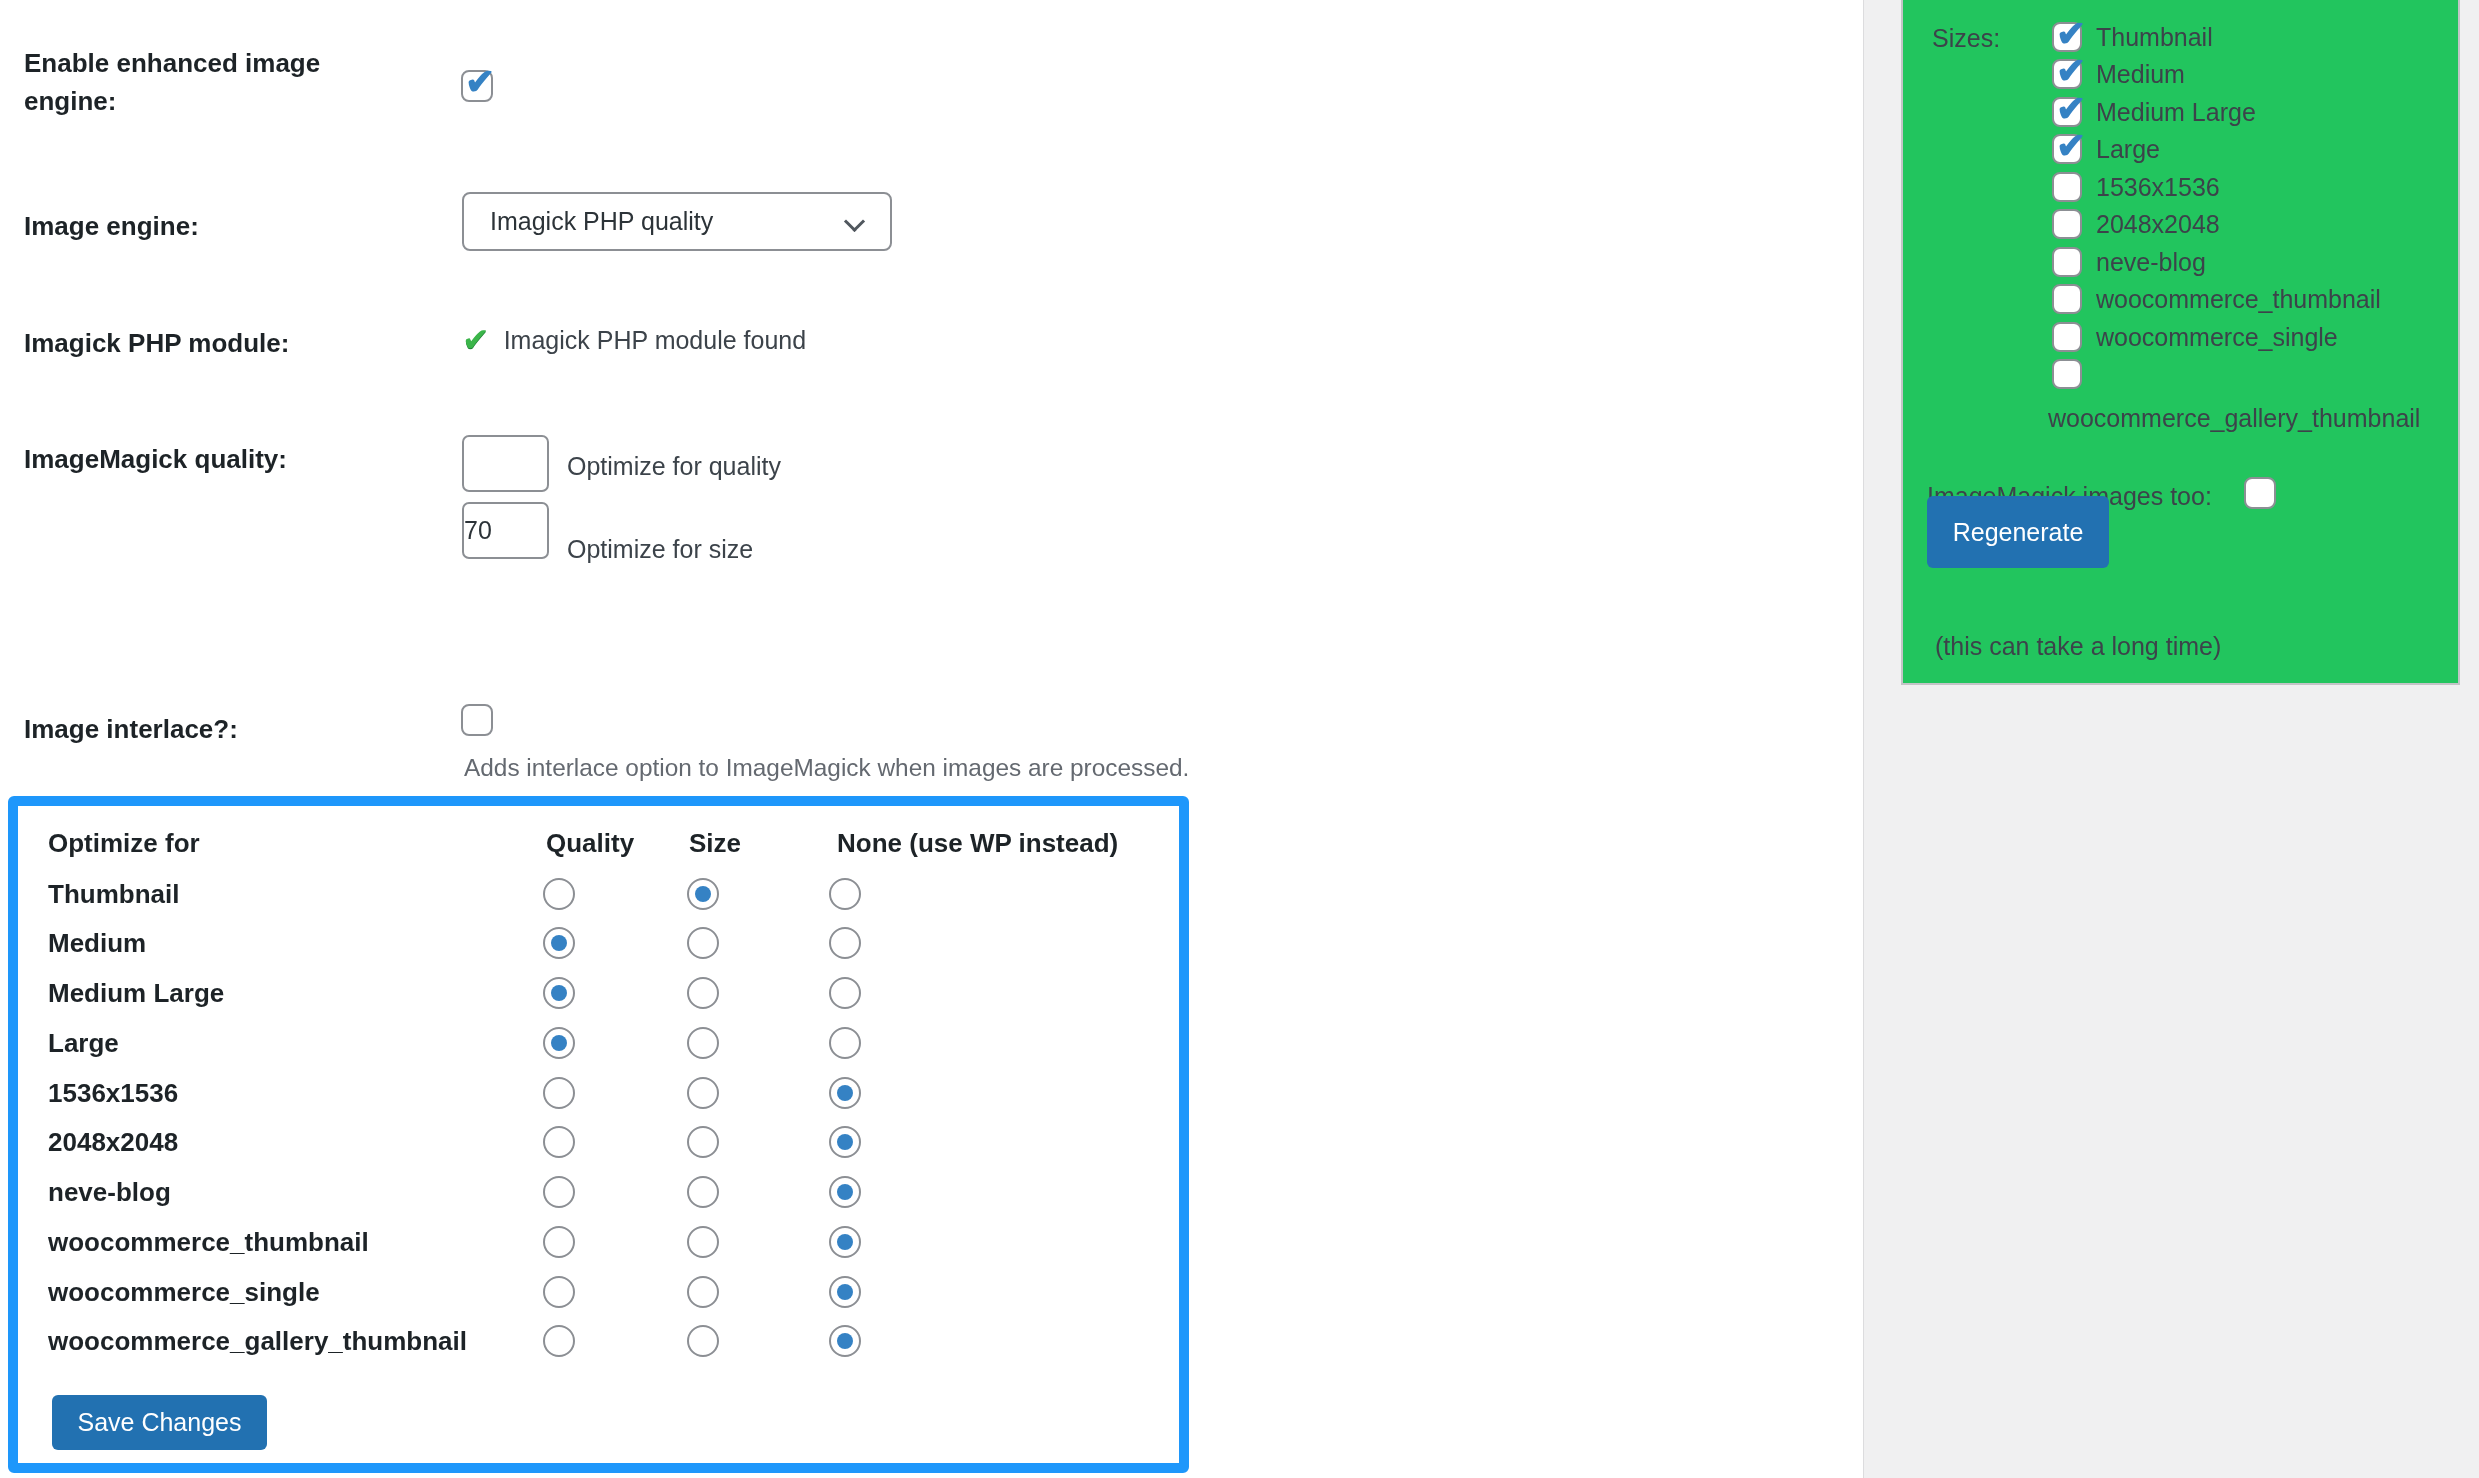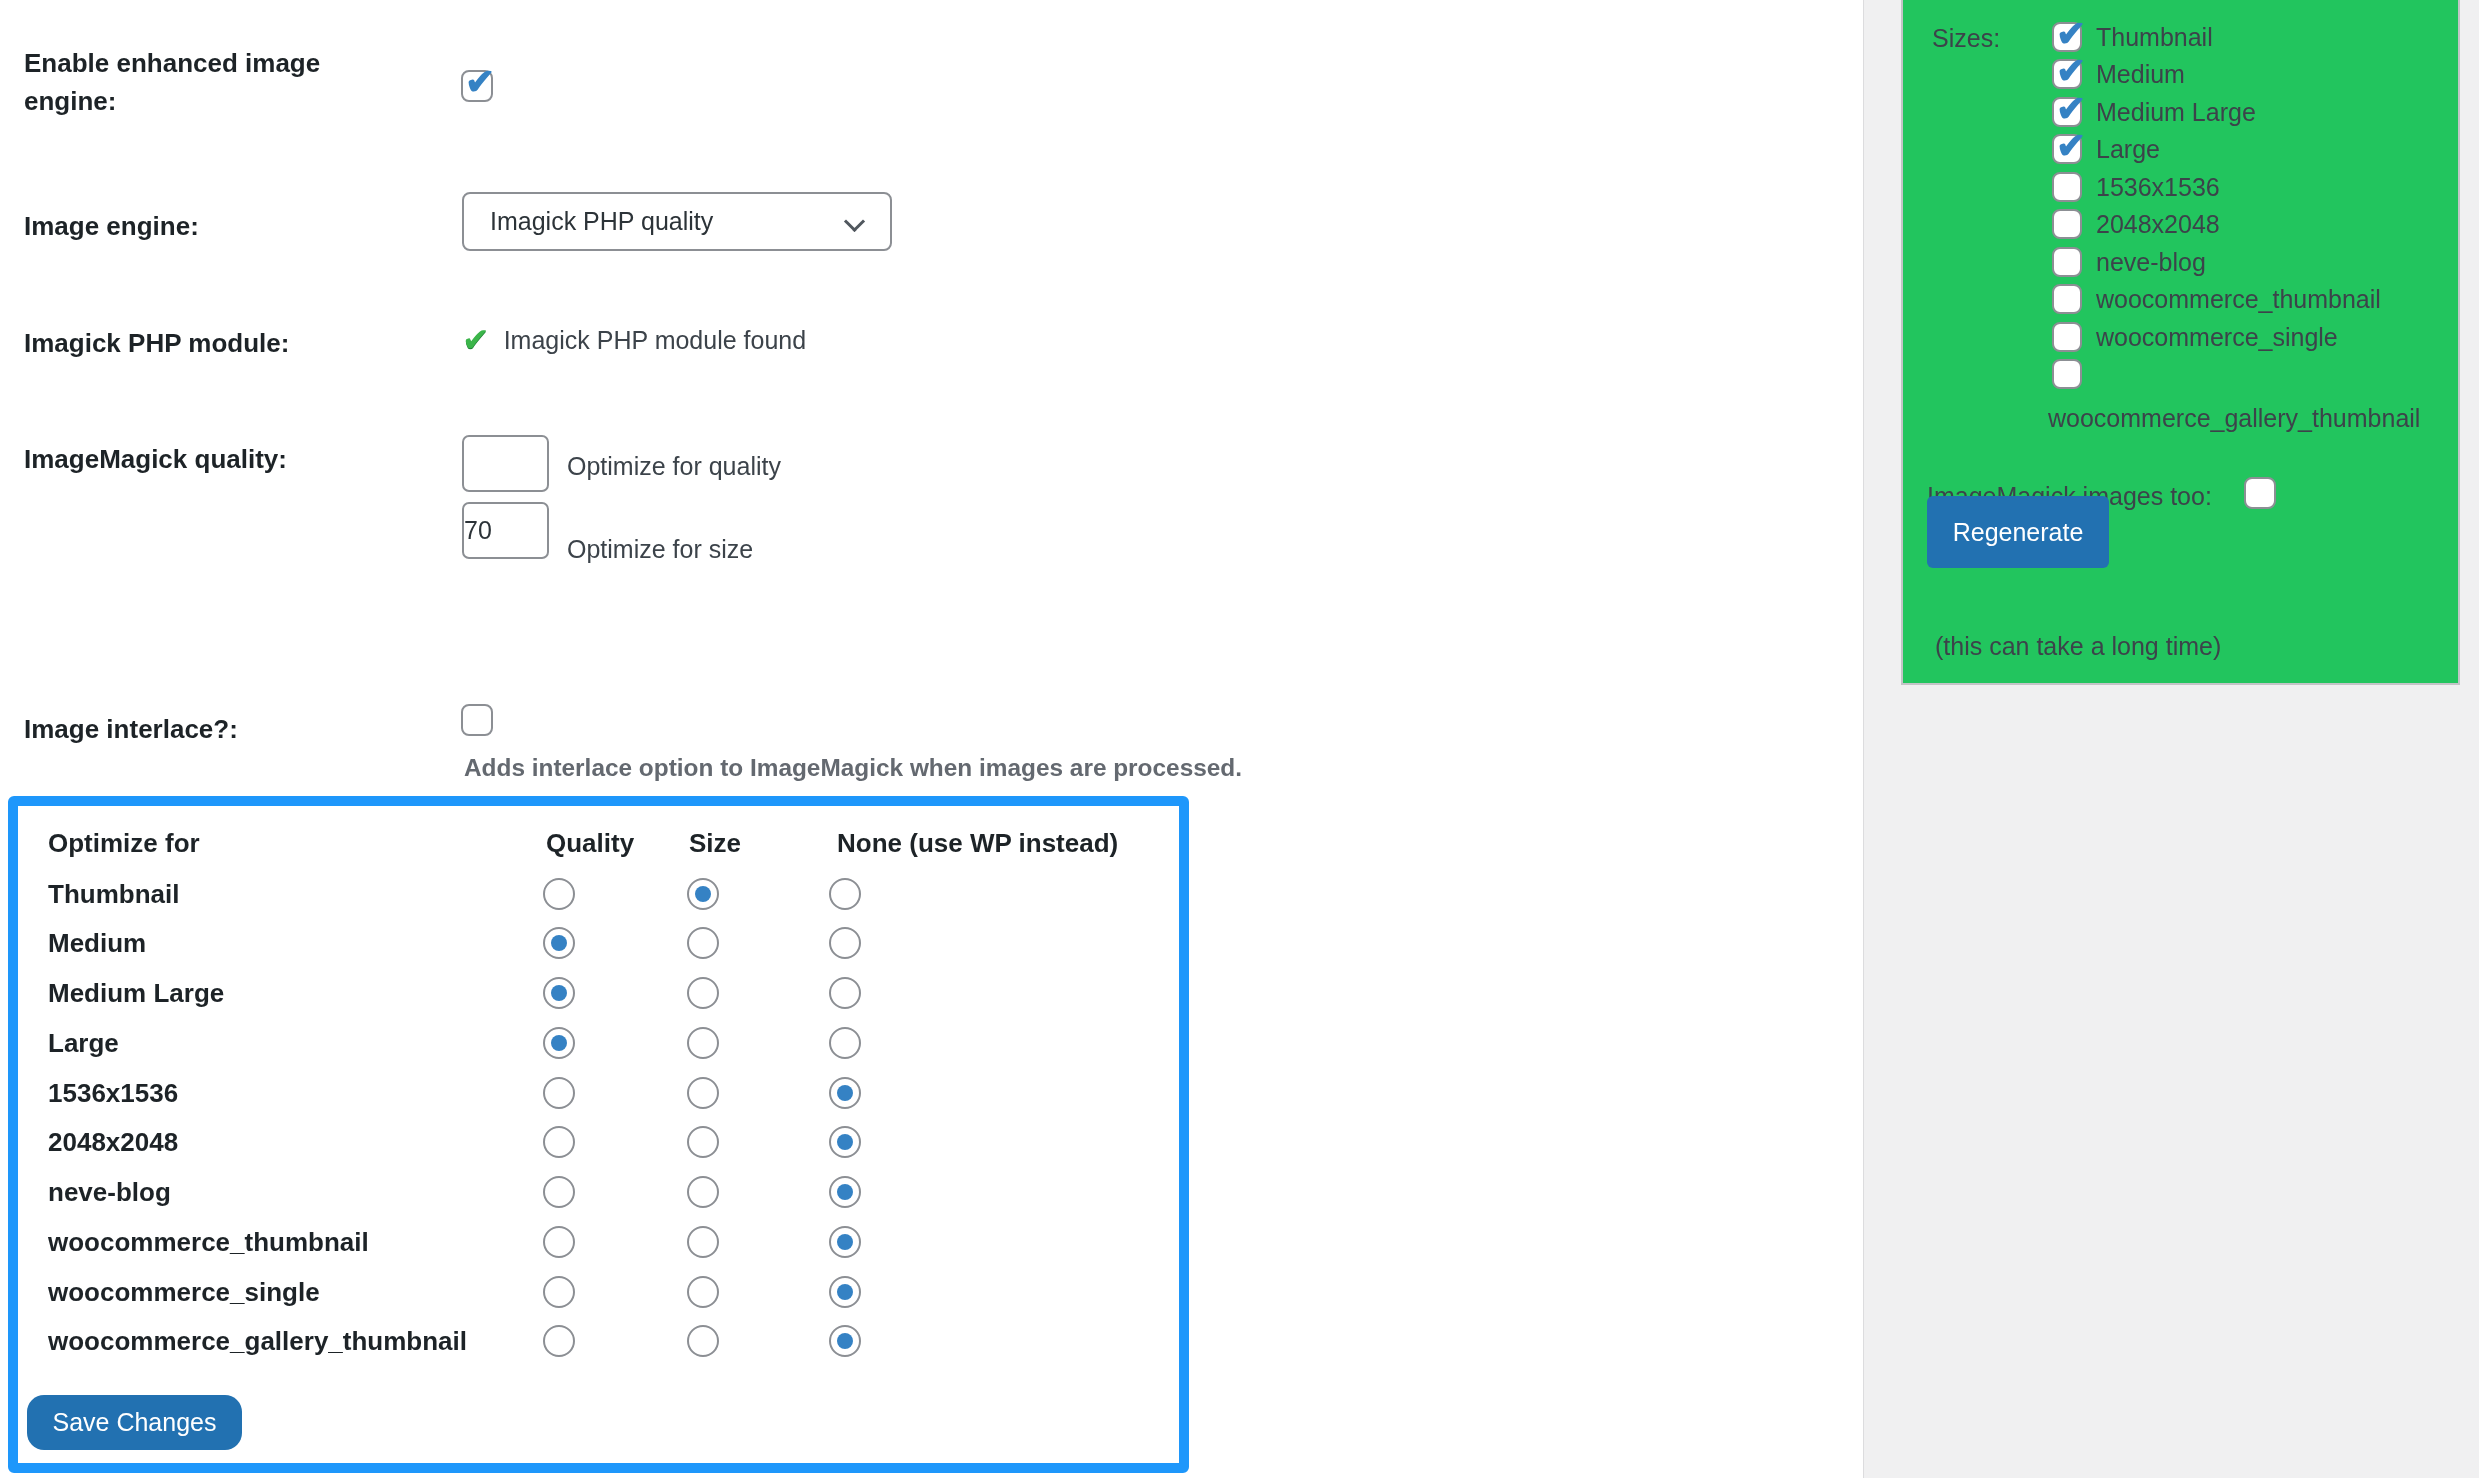--- a/index.html
+++ b/index.html
@@ -104,21 +104,21 @@
   </div>
 
   <div class="abs form-label" style="left:24px; top:440px;">ImageMagick quality:</div>
   <input class="tinput" style="left: 462px; top: 435px;" value="">
   <div class="abs body-text" style="left:567px; top:450px;">Optimize for quality</div>
   <input class="tinput" style="left: 462px; top: 502px;" value="70">
   <div class="abs body-text" style="left:567px; top:533px;">Optimize for size</div>
 
   <div class="abs form-label" style="left:24px; top:710px;">Image interlace?:</div>
   <span class="cb" style="left:461px; top:704px;"></span>
-  <div class="abs desc-text" style="left:464px; top:749px;font-weight:bold;">Adds interlace option to ImageMagick when images are processed.</div>
+  <div class="abs desc-text" style="left:464px; top:749px;">Adds interlace option to ImageMagick when images are processed.</div>
 
   <div id="highlight-box"></div>
 
   <div class="tbl-header-label" style="left:48px; top:828px;">Optimize for</div>
   <div class="tbl-header-label" style="left:546px; top:828px;">Quality</div>
   <div class="tbl-header-label" style="left:689px; top:828px;">Size</div>
   <div class="tbl-header-label" style="left:837px; top:828px;">None (use WP instead)</div>
   <div id="optimize-rows">
       <div class="tbl-row-label" style="top: 869px;">Thumbnail</div>
       <span class="radio" style="left: 543px; top: 878px;"></span>
@@ -155,21 +155,21 @@
       <div class="tbl-row-label" style="top: 1267px;">woocommerce_single</div>
       <span class="radio" style="left: 543px; top: 1276px;"></span>
       <span class="radio" style="left: 687px; top: 1276px;"></span>
       <span class="radio selected" style="left: 829px; top: 1276px;"></span>
       <div class="tbl-row-label" style="top: 1316px;">woocommerce_gallery_thumbnail</div>
       <span class="radio" style="left: 543px; top: 1325px;"></span>
       <span class="radio" style="left: 687px; top: 1325px;"></span>
       <span class="radio selected" style="left: 829px; top: 1325px;"></span>
     </div>
 
-  <button class="wp-button" style="left:27px; top:1395px; width:215px; height:55px;border-radius:17px;">Save Changes</button>
+  <button class="wp-button" style="left:52px; top:1395px; width:215px; height:55px;">Save Changes</button>
 </div>
 
 <div id="panel">
   <div class="panel-text" style="left:29px; top:22px;">Sizes:</div>
   <div id="sizes-list">
       <span class="cb checked" style="left: 149px; top: 22px; width: 30px; height: 30px;"></span>
       <span class="size-label" style="top: 21px;">Thumbnail</span>
       <span class="cb checked" style="left: 149px; top: 59px; width: 30px; height: 30px;"></span>
       <span class="size-label" style="top: 58px;">Medium</span>
       <span class="cb checked" style="left: 149px; top: 97px; width: 30px; height: 30px;"></span>

